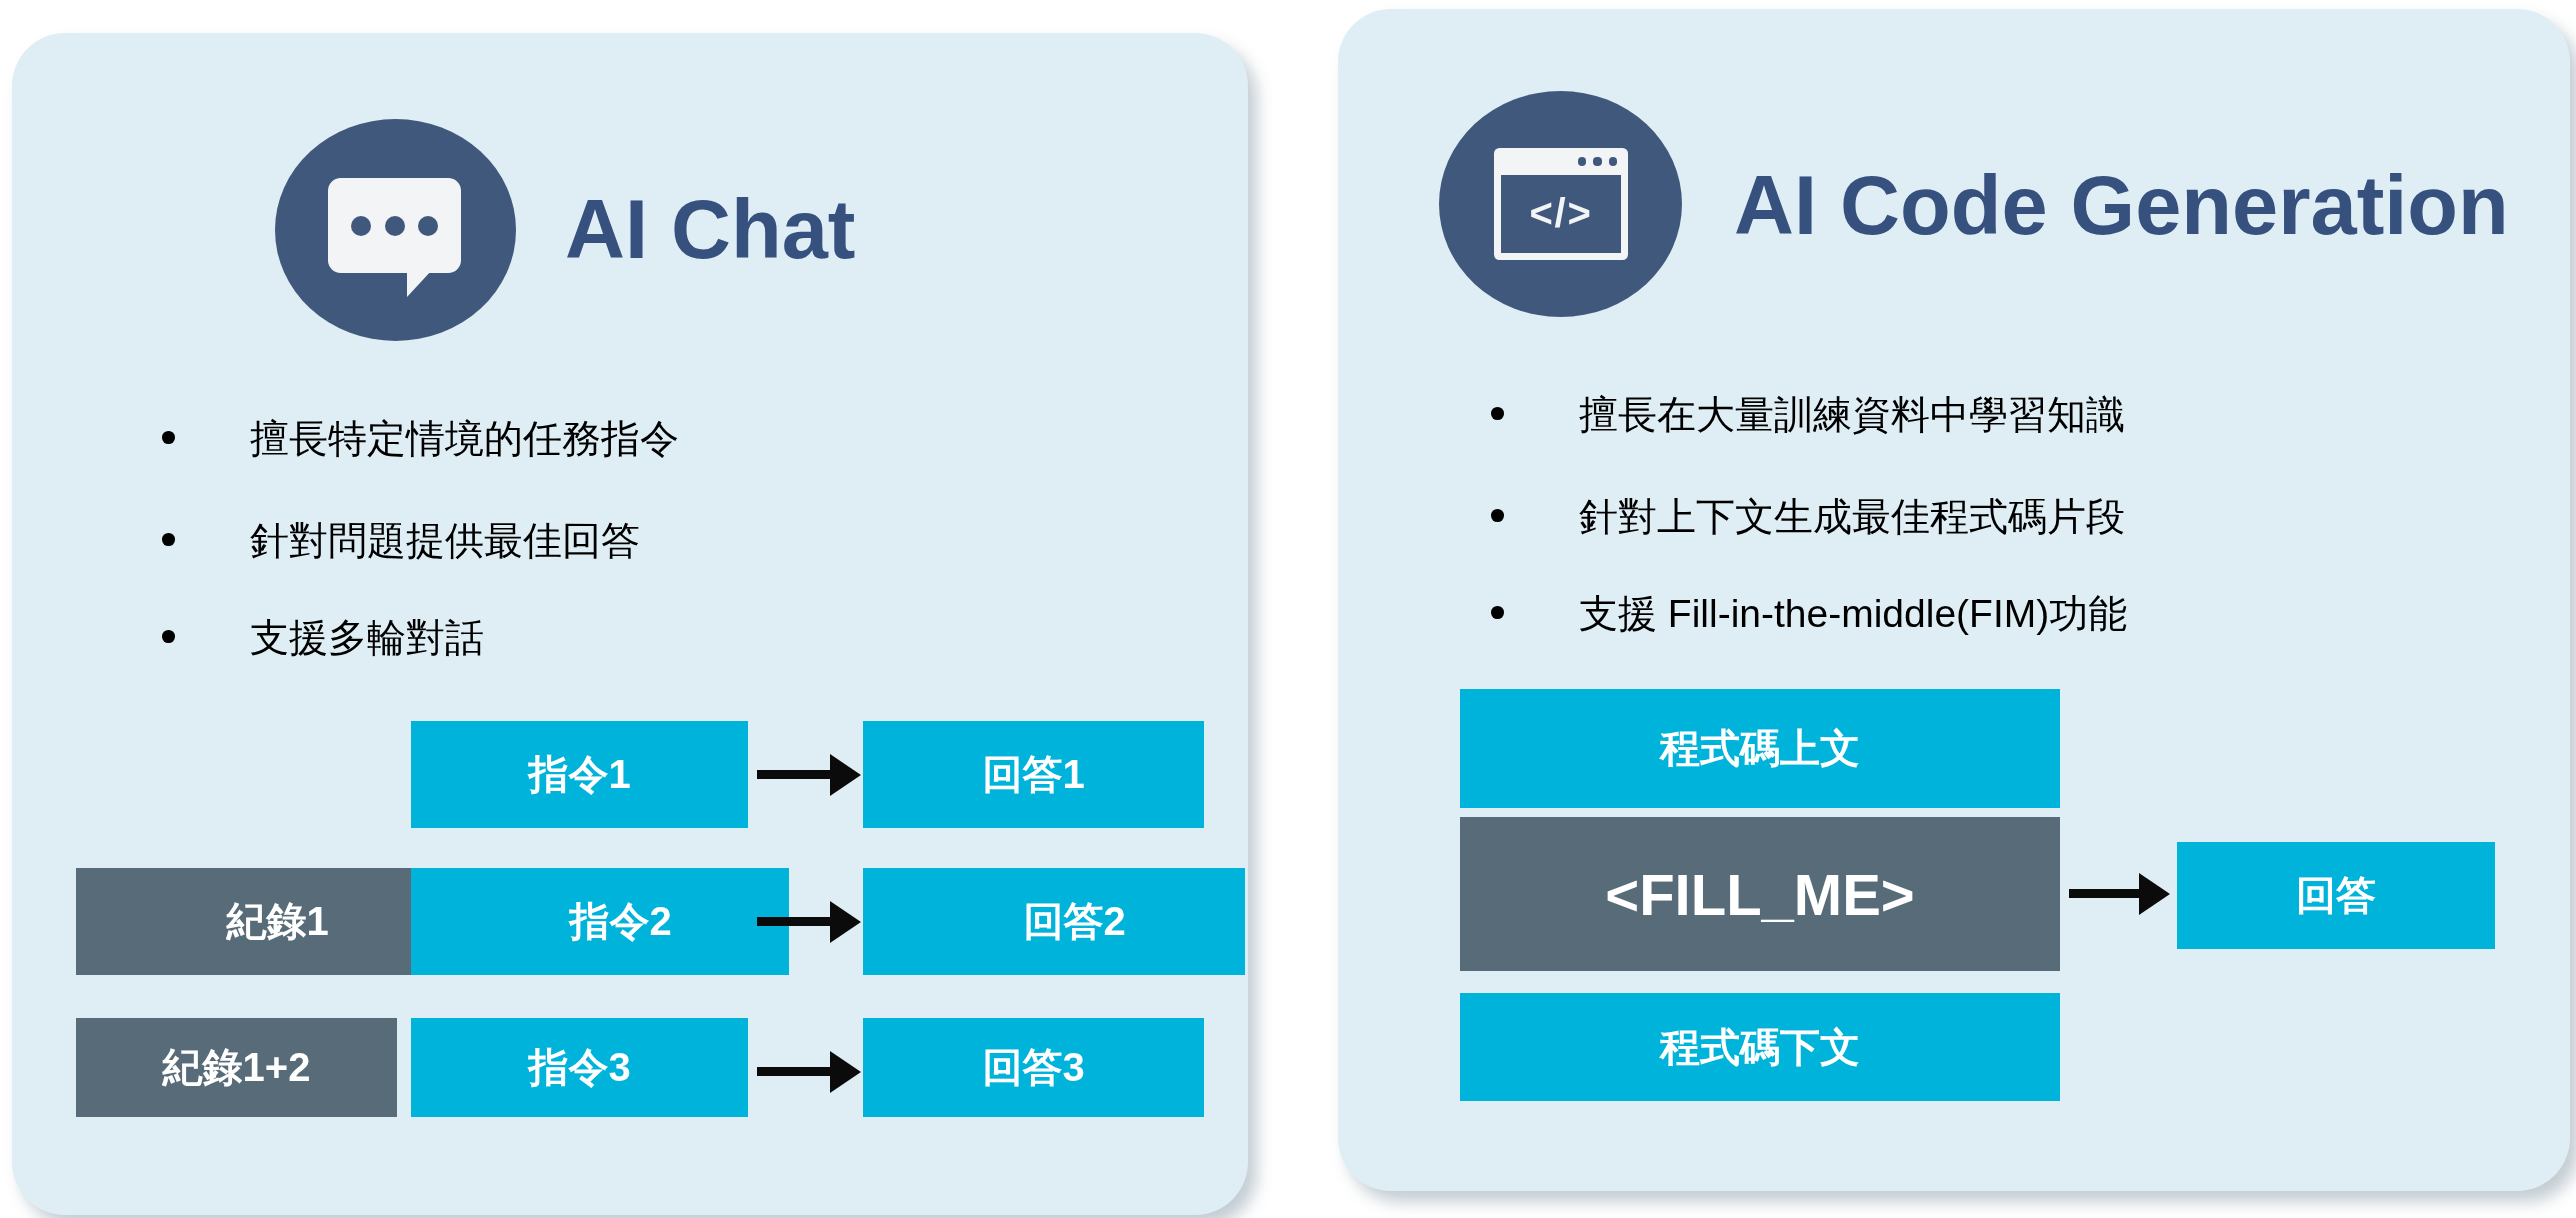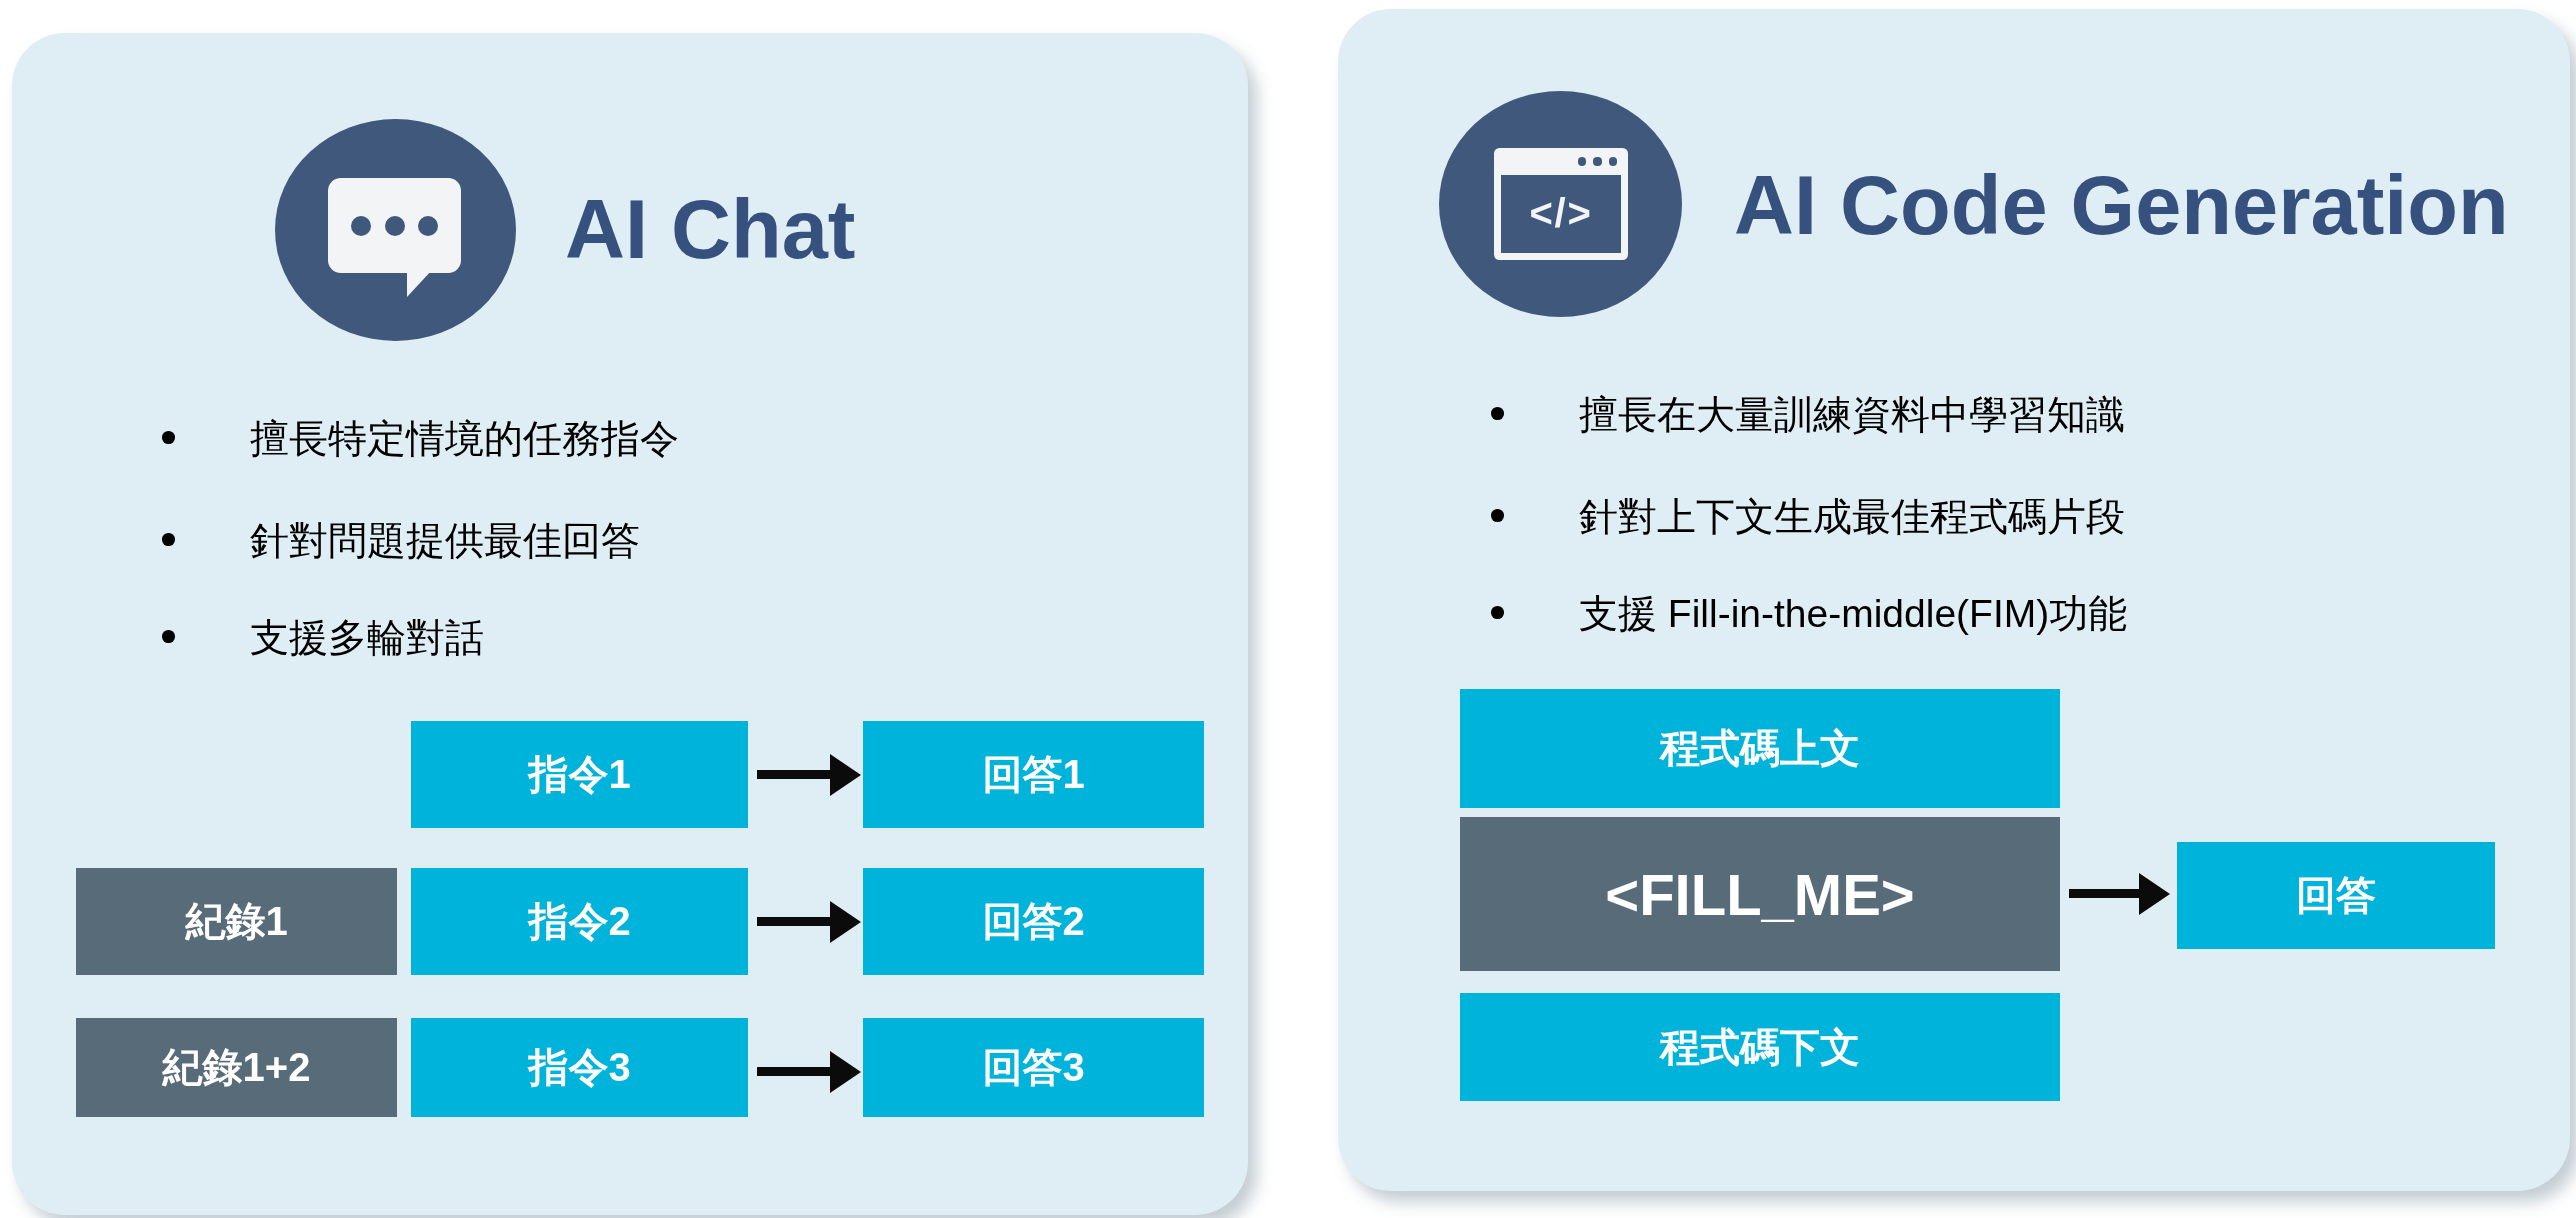--- a/index.html
+++ b/index.html
@@ -97,21 +97,21 @@
     position:absolute;
     display:flex;align-items:center;justify-content:center;
     color:#ffffff;font-weight:700;font-size:40px;
     white-space:nowrap;
   }
   .cyan{background:#00B3DA;}
   .slate{background:#576B78;}
 
   
   .l-row1{top:688px;height:107px;}
-  .l-row2{top:835px;height:107px;}
+  .l-row2{top:835px;height:107px;padding-left:41px;}
   .l-row3{top:985px;height:99px;}
   .l-history{left:64px;width:321px;}
   .l-instr{left:399px;width:337px;}
   .l-ans{left:851px;width:341px;}
 
   
   .r-stack{left:122px;width:600px;}
   #r-top-box{top:680px;height:119px;}
   #r-fill-box{top:808px;height:154px;font-size:58px;}
   #r-bottom-box{top:984px;height:108px;}

